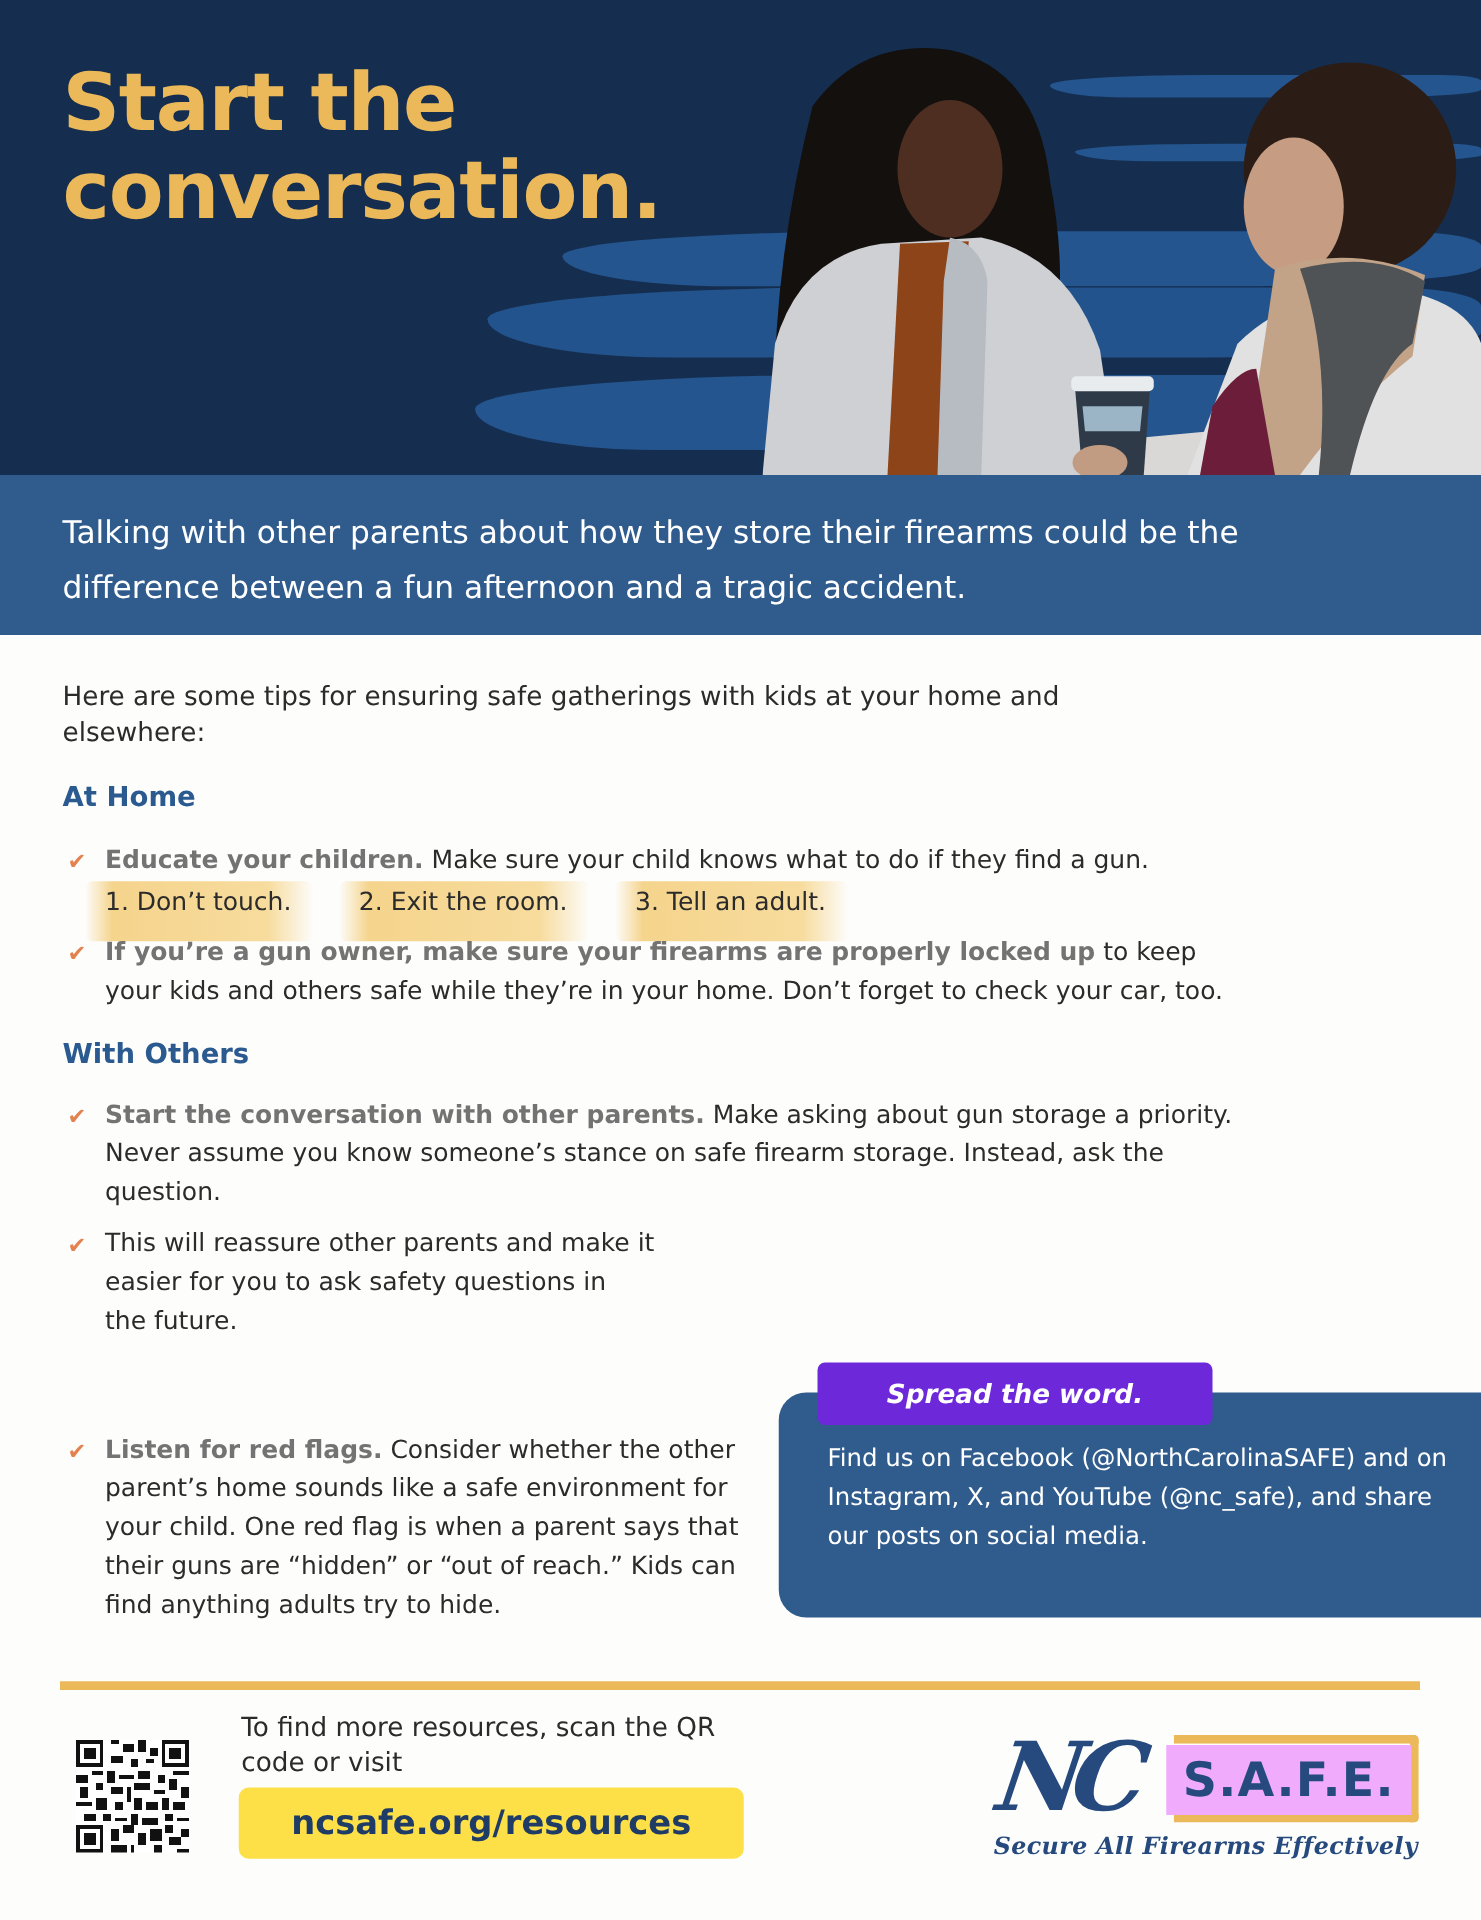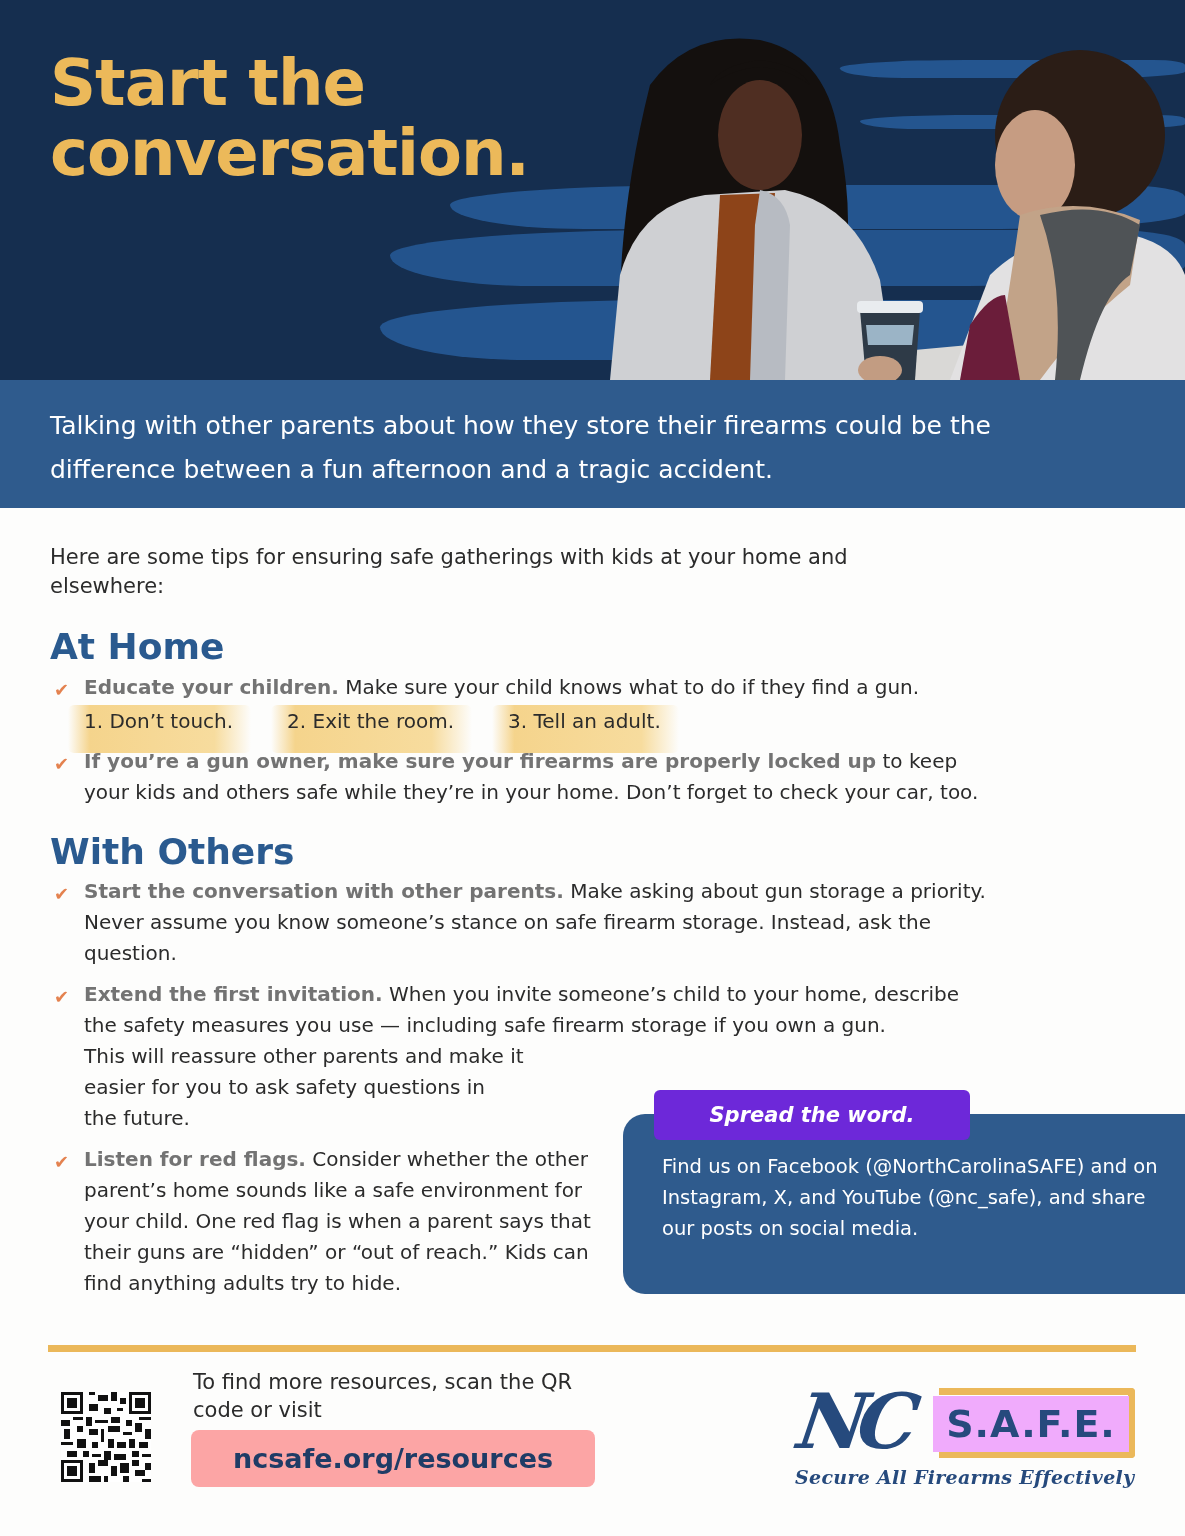--- a/index.html
+++ b/index.html
@@ -11,38 +11,38 @@
     .hero-title { position: absolute; left: 50px; top: 48px; color: #ecb95a; font-family: "DejaVu Sans", sans-serif; font-weight: bold; font-size: 64px; line-height: 70px; letter-spacing: -1px; }
     .brush { position: absolute; background: #24558f; border-radius: 40% 10% 30% 20% / 50% 30% 40% 60%; }
     .photo { position: absolute; left: 610px; top: 25px; width: 575px; height: 355px; }
 
     
     .band { position: absolute; left: 0; top: 380px; width: 1185px; height: 128px; background: #2f5b8d; padding-left: 16px; }
     .band-text { position: absolute; left: 50px; top: 24px; width: 960px; color: #ffffff; font-size: 25px; line-height: 44px; }
 
     
     .intro { position: absolute; left: 50px; top: 543px; width: 820px; font-size: 21px; line-height: 29px; color: #2b2b2b; }
-    .section-h { position: absolute; left: 50px; font-size: 36px; font-weight: bold; color: #2a5a8f; }
+    .section-h { position: absolute; left: 50px; font-size: 22px; font-weight: bold; color: #2a5a8f; }
     .tip { position: absolute; left: 54px; font-size: 20px; line-height: 31px; color: #2b2b2b; }
     .tip .chk { position: absolute; left: 0; top: 2px; color: #e4824f; font-size: 18px; font-weight: bold; }
     .tip .txt { margin-left: 30px; display: block; }
     .tip b { color: #737373; }
     .steps { position: absolute; left: 68px; top: 705px; height: 48px; font-size: 20px; display: flex; gap: 20px; }
     .step { background: linear-gradient(90deg, rgba(245,212,140,0) 0%, #f5d48c 12%, #f7dc9e 80%, rgba(245,212,140,0) 100%); padding: 2px 18px 2px 16px; line-height: 28px; color: #2b2b2b; border-radius: 6px; }
 
     
     .spread-box { position: absolute; left: 623px; top: 1114px; width: 562px; height: 180px; background: #2f5b8d; border-radius: 22px 0 0 22px; }
     .spread-tab { position: absolute; left: 654px; top: 1090px; width: 316px; height: 50px; background: #6d28d9; border-radius: 6px; color: #fff; font-weight: bold; font-style: italic; font-size: 21px; text-align: center; line-height: 50px; }
     .spread-text { position: absolute; left: 662px; top: 1151px; width: 500px; color: #ffffff; font-size: 19.5px; line-height: 31px; }
 
     
     .divider { position: absolute; left: 48px; top: 1345px; width: 1088px; height: 7px; background: #ebb85a; }
     .qr { position: absolute; left: 60px; top: 1392px; width: 92px; height: 90px; }
     .footer-text { position: absolute; left: 193px; top: 1368px; width: 400px; font-size: 21px; line-height: 28px; color: #2b2b2b; }
-    .url-pill { position: absolute; left: 191px; top: 1430px; width: 404px; height: 57px; background: #fca5a5; border-radius: 8px; color: #1f3c66; font-weight: bold; font-size: 27px; text-align: center; line-height: 57px; }
+    .url-pill { position: absolute; left: 191px; top: 1430px; width: 404px; height: 57px; background: #fde047; border-radius: 8px; color: #1f3c66; font-weight: bold; font-size: 27px; text-align: center; line-height: 57px; }
 
     
     .logo { position: absolute; left: 793px; top: 1380px; width: 350px; height: 120px; }
     .logo-box { position: absolute; left: 146px; top: 8px; width: 196px; height: 70px; border: 7px solid #ebb85a; border-left: none; border-radius: 0 4px 4px 0; }
     .logo-safe { position: absolute; left: 140px; top: 16px; width: 196px; height: 56px; background: #f0abfc; color: #264a7d; font-weight: bold; font-size: 38px; line-height: 56px; text-align: center; letter-spacing: 1px; }
     .logo-nc { position: absolute; left: 6px; top: 0px; color: #264a7d; font-weight: bold; font-style: italic; font-size: 76px; line-height: 84px; letter-spacing: -10px; transform: skewX(-8deg); font-family: "DejaVu Serif", serif; }
     .logo-tag { position: absolute; left: 2px; top: 86px; color: #264a7d; font-style: italic; font-weight: bold; font-size: 19px; font-family: "DejaVu Serif", serif; letter-spacing: 0.3px; }
   </style>
 </head>
 <body>
@@ -120,21 +120,20 @@
 
 <h2 class="section-h" style="top:831px;">With Others</h2>
 
 <div class="tip" style="top:876px;width:950px;">
   <span class="chk">✔</span>
   <span class="txt"><b>Start the conversation with other parents.</b><span> Make asking about gun storage a priority. Never assume you know someone’s stance on safe firearm storage. Instead, ask the question.</span></span>
 </div>
 
 <div class="tip" style="top:979px;width:920px;">
   <span class="chk">✔</span>
-  <span class="txt"><b>Extend the first invitation.</b><span> When you invite someone’s child to your home, describe the safety measures you use — including safe firearm storage if you own a gun.</span></span>
   <span class="txt" style="width:440px;">This will reassure other parents and make it easier for you to ask safety questions in the future.</span>
 </div>
 
 <div class="tip" style="top:1144px;width:545px;">
   <span class="chk">✔</span>
   <span class="txt"><b>Listen for red flags.</b><span> Consider whether the other parent’s home sounds like a safe environment for your child. One red flag is when a parent says that their guns are “hidden” or “out of reach.” Kids can find anything adults try to hide.</span></span>
 </div>
 
 <div class="spread-box"></div>
 <div class="spread-tab">Spread the word.</div>

